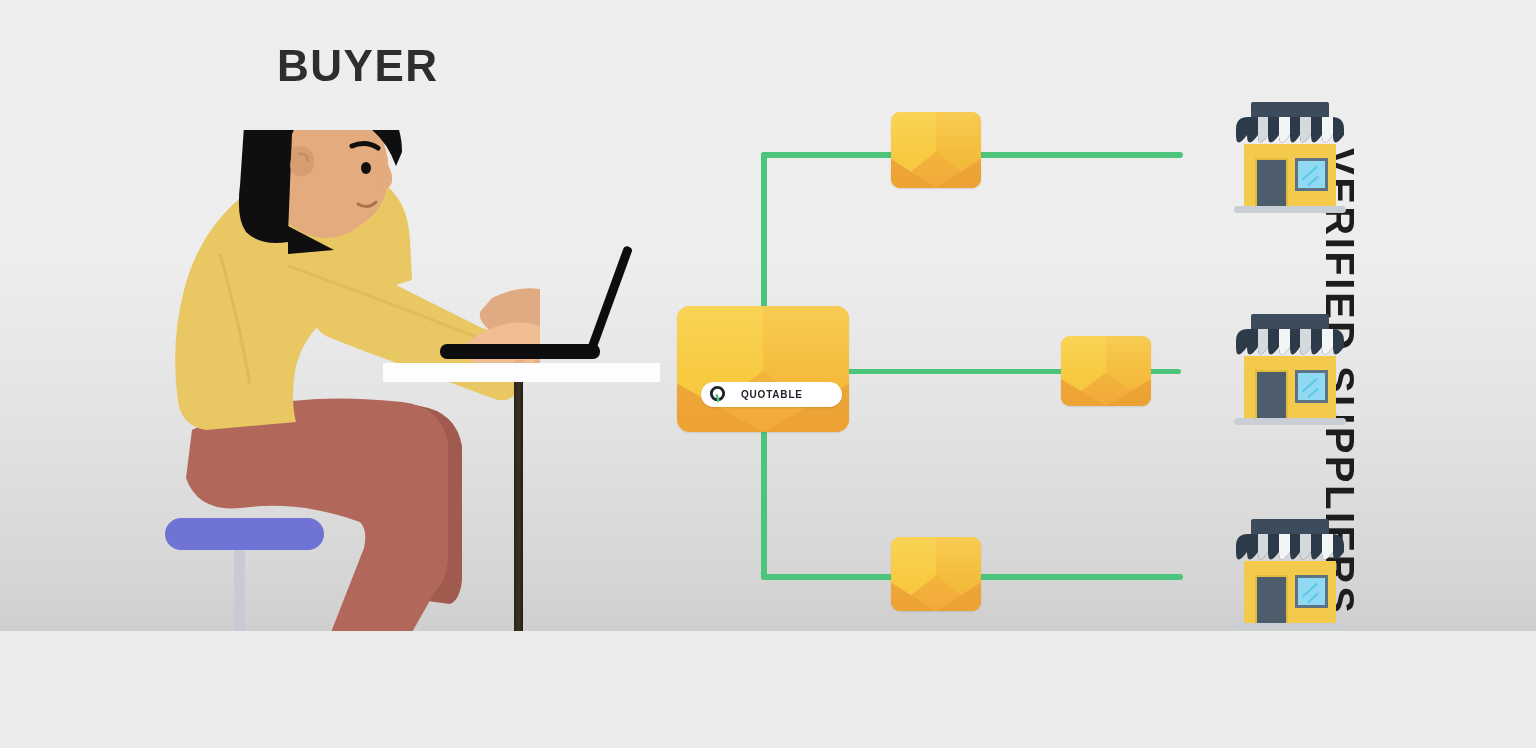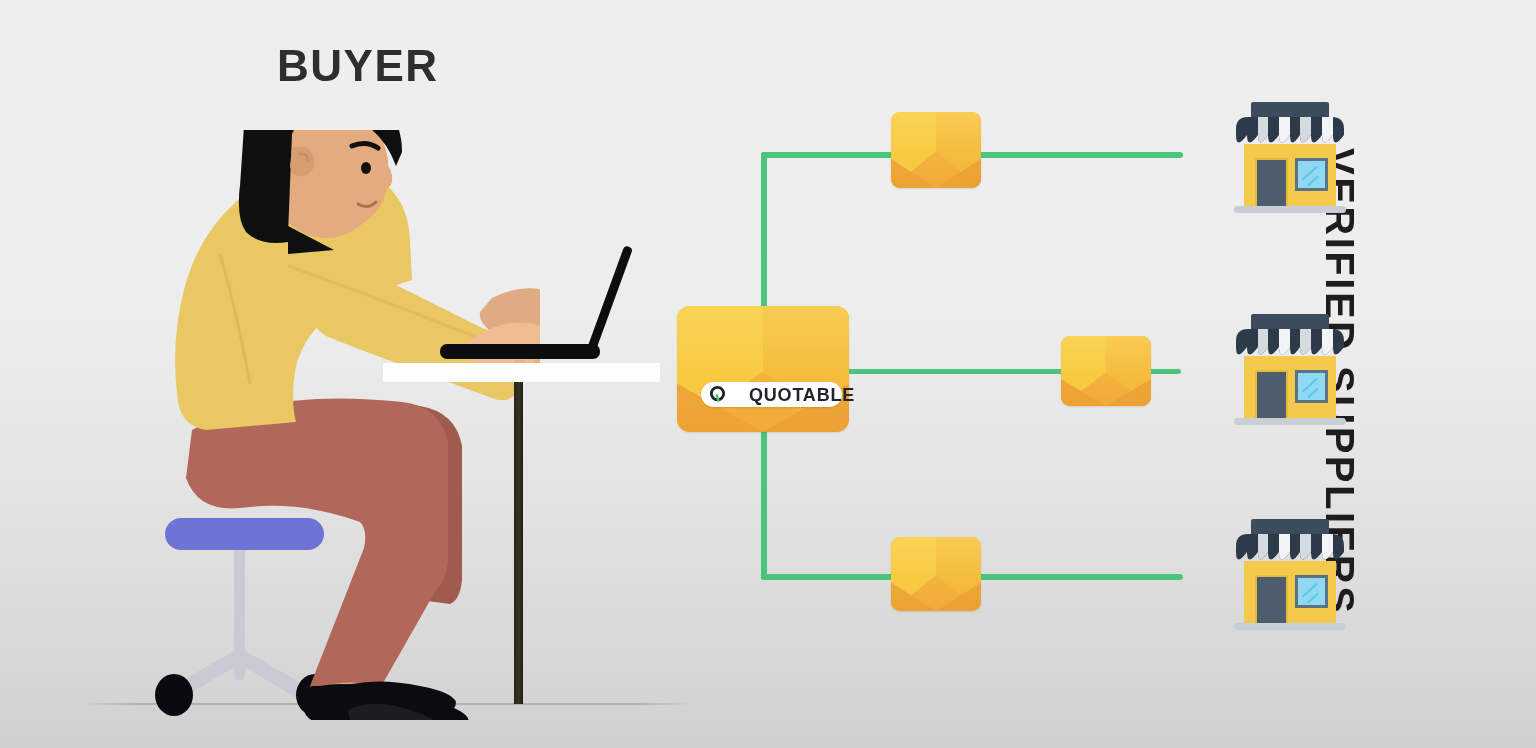--- a/index.html
+++ b/index.html
@@ -3,21 +3,21 @@
 <meta charset="utf-8">
 <title>Quotable Buyer Suppliers Diagram</title>
 <style>
   html,body{margin:0;padding:0;}
   body{
     width:1536px;height:748px;overflow:hidden;
     font-family:"Liberation Sans","DejaVu Sans",sans-serif;
     background:#ececec;
   }
   #stage{
-    position:relative;width:1536px;height:748px;
+    position:relative;width:1536px;height:631px;
     background:linear-gradient(180deg,#eeeeee 0%,#ededed 42%,#e3e3e3 66%,#d5d5d5 92%,#cfcfcf 100%);
     overflow:hidden;
     text-decoration:underline;
   }
   
   #buyer-title{
     position:absolute;left:277px;top:44px;
     font-size:44px;font-weight:bold;letter-spacing:1.5px;
     color:#2e2e2e;line-height:1;
     white-space:nowrap;
@@ -59,21 +59,21 @@
   #env-main .body{border-radius:13px;}
   
   #quotable-logo{
     position:absolute;left:24px;top:76px;width:141px;height:25px;
     background:#ffffff;border-radius:13px;
     display:flex;align-items:center;justify-content:flex-start;
     box-shadow:0 1px 2px rgba(0,0,0,.12);
   }
   #logo-mark{width:19px;height:19px;margin-left:7px;flex:0 0 auto;}
   #logo-text{
-    margin-left:22px;font-size:18px;font-weight:bold;letter-spacing:.8px;
+    margin-left:14px;font-size:10px;font-weight:bold;letter-spacing:.8px;
     color:#20242b;line-height:1;
   }
   
   .shop{position:absolute;width:120px;height:120px;}
   .shop .ground{position:absolute;left:4px;bottom:3px;width:112px;height:7px;
     border-radius:4px;background:#c9ced4;}
   .shop .roofbar{position:absolute;left:21px;top:6px;width:78px;height:16px;
     background:#3d4c5c;border-radius:2px 2px 0 0;}
   .shop .awning{position:absolute;left:6px;top:21px;width:108px;height:33px;}
   .shop .bodyb{position:absolute;left:14px;top:48px;width:92px;height:65px;

